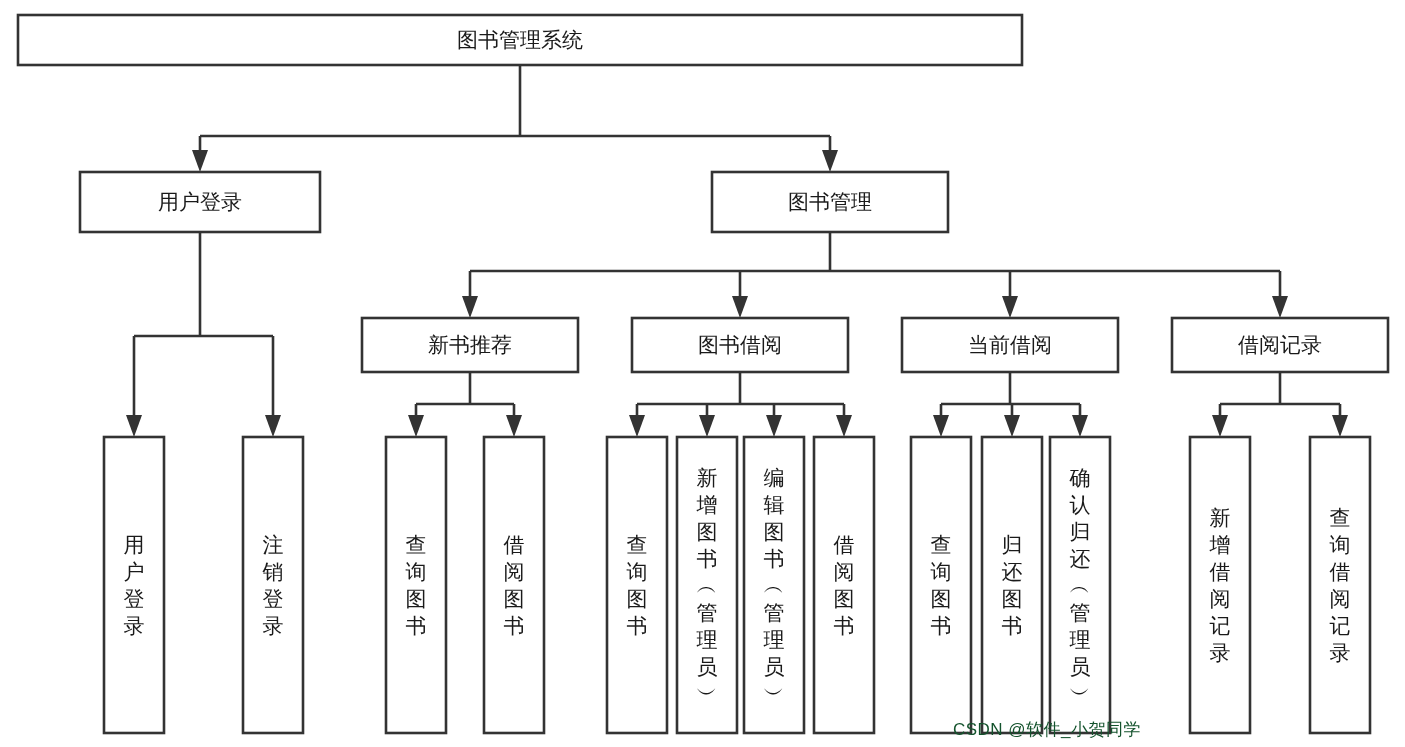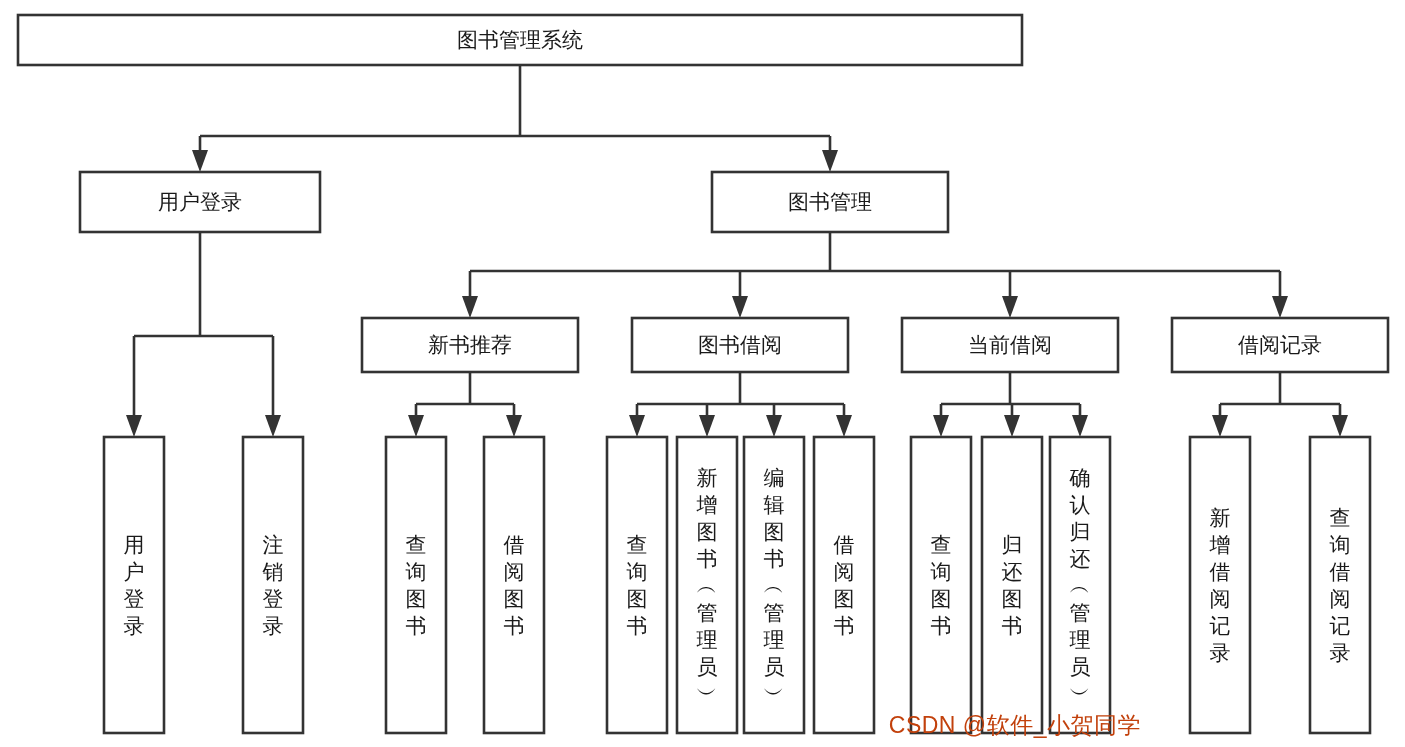--- a/index.html
+++ b/index.html
@@ -53,22 +53,22 @@
     font-family: "Liberation Sans", "DejaVu Sans", sans-serif;
     font-size: 21px;
     fill: #1a1a1a;
     text-anchor: middle;
   }
   .watermark {
     position: absolute;
     right: 10px;
     bottom: 6px;
     font-family: "Liberation Sans", "DejaVu Sans", sans-serif;
-    font-size: 23px;
-    color: #c2410c;
+    font-size: 17px;
+    color: #14532d;
     letter-spacing: 0.5px;
     white-space: nowrap;
     pointer-events: none;
     margin-left: 46px;
   }
 </style>
 </head>
 <body>
 
 <div id="diagram-root">

